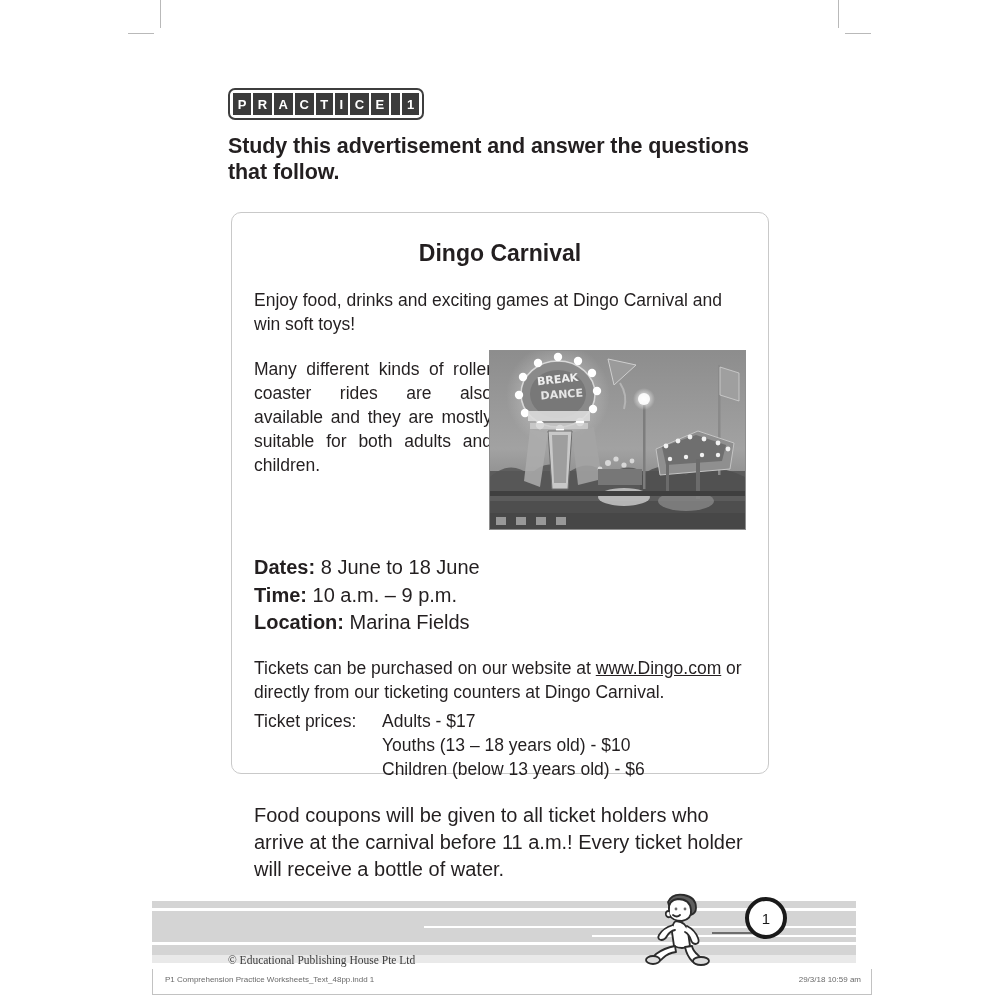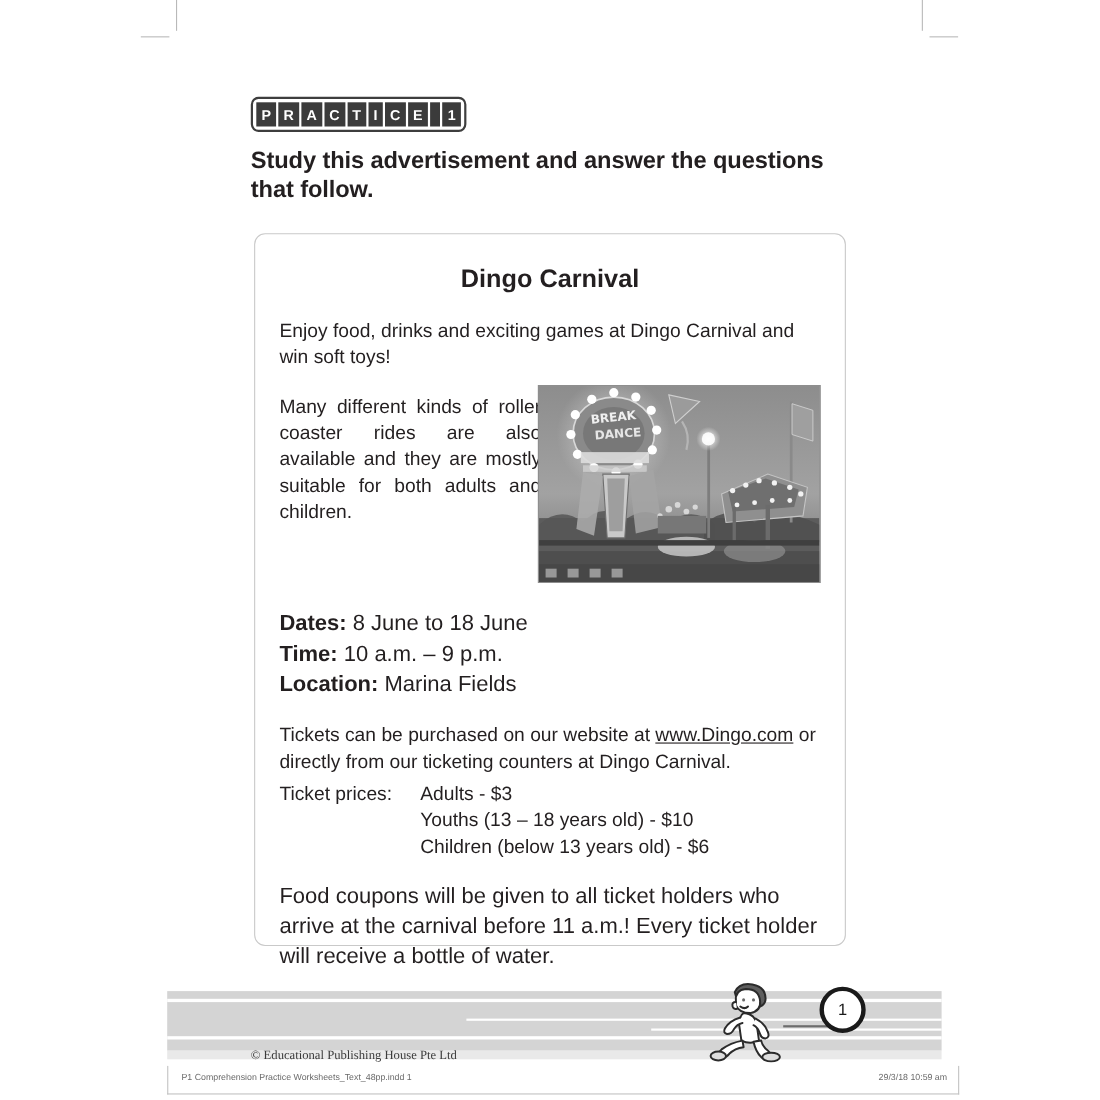--- a/index.html
+++ b/index.html
@@ -86,21 +86,21 @@
     color: #231f20;
     letter-spacing: -0.1px;
   }
 
   
   .ad-box {
     position: absolute;
     left: 231px;
     top: 212px;
     width: 538px;
-    height: 648px;
+    height: 562px;
     border: 1.5px solid #c9c9c9;
     border-radius: 10px;
     box-sizing: border-box;
     background: #ffffff;
   }
   .ad-title {
     position: absolute;
     left: 0;
     top: 27px;
     width: 100%;
@@ -451,21 +451,21 @@
       </div>
 
       <div class="p-tickets">
         <span>Tickets can be purchased on our website at </span><span class="url">www.Dingo.com</span>
         <span>or directly from our ticketing counters at Dingo Carnival.</span>
       </div>
 
       <div class="prices">
         <div class="prices-label">Ticket prices:</div>
         <div class="prices-list">
-          <div>Adults - $3</div>
+          <div>Adults - $17</div>
           <div>Youths (13 – 18 years old) - $10</div>
           <div>Children (below 13 years old) - $6</div>
         </div>
       </div>
 
       <div class="p-coupons">Food coupons will be given to all ticket holders who arrive at the carnival before 11 a.m.! Every ticket holder will receive a bottle of water.</div>
 
       <div class="p-organiser">Dingo Carnival is organised by Monti and sponsored by AVA, SCPA and NANI.</div>
     </div>
   </div>

